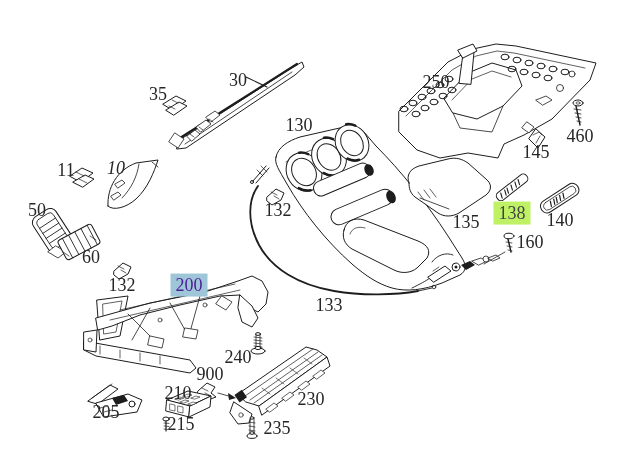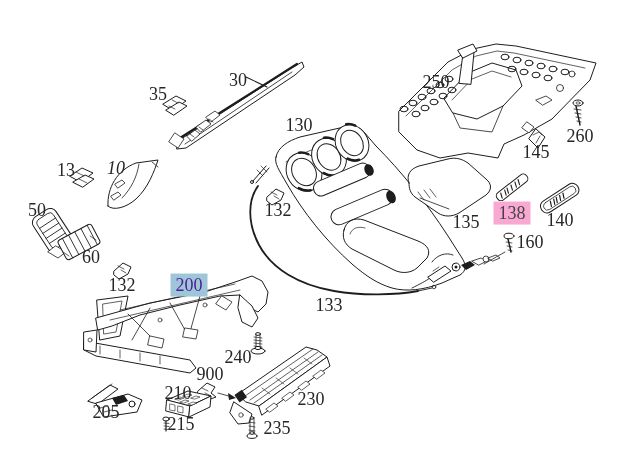--- a/index.html
+++ b/index.html
@@ -296,36 +296,36 @@
         <path d="M166,421 L166,431" stroke-width="1.2"></path>
         <path d="M164,423 l5,0.5 M164,426 l5,0.5 M164,429 l4,0.5" stroke-width="0.7"></path>
       </g>
 
     </g>
   </svg>
 
   <div id="labels-layer" style="color: rgb(38, 38, 38);">
       <div class="part-label" style="left: 238px; top: 80px;">30</div>
       <div class="part-label" style="left: 158px; top: 94px;">35</div>
-      <div class="part-label" style="left: 66px; top: 170px;">13</div>
+      <div class="part-label" style="left: 66px; top: 170px;">11</div>
       <div class="part-label" style="left: 116px; top: 168px; font-style: italic;">10</div>
       <div class="part-label" style="left: 37px; top: 210px;">50</div>
       <div class="part-label" style="left: 91px; top: 257px;">60</div>
       <div class="part-label" style="left: 122px; top: 285px;">132</div>
       <div class="part-label hl-blue" style="left: 189px; top: 285px; background: rgb(159, 197, 216); color: #4c1d95;">200</div>
       <div class="part-label" style="left: 299px; top: 125px;">130</div>
       <div class="part-label" style="left: 278px; top: 210px;">132</div>
       <div class="part-label" style="left: 329px; top: 305px;">133</div>
       <div class="part-label" style="left: 466px; top: 222px;">135</div>
-      <div class="part-label hl-gray" style="left: 512px; top: 213px; background: #f9a8d4; color: rgb(67, 67, 67);">138</div>
+      <div class="part-label hl-gray" style="left: 512px; top: 213px; background: #bef264; color: rgb(67, 67, 67);">138</div>
       <div class="part-label" style="left: 560px; top: 220px;">140</div>
       <div class="part-label" style="left: 530px; top: 242px;">160</div>
       <div class="part-label" style="left: 436px; top: 82px;">250</div>
       <div class="part-label" style="left: 536px; top: 152px;">145</div>
-      <div class="part-label" style="left: 580px; top: 136px;">260</div>
+      <div class="part-label" style="left: 580px; top: 136px;">460</div>
       <div class="part-label" style="left: 238px; top: 357px;">240</div>
       <div class="part-label" style="left: 210px; top: 374px;">900</div>
       <div class="part-label" style="left: 311px; top: 399px;">230</div>
       <div class="part-label" style="left: 277px; top: 428px;">235</div>
       <div class="part-label" style="left: 106px; top: 412px;">205</div>
       <div class="part-label" style="left: 178px; top: 393px;">210</div>
       <div class="part-label" style="left: 181px; top: 424px;">215</div>
     </div>
 </div>
 

